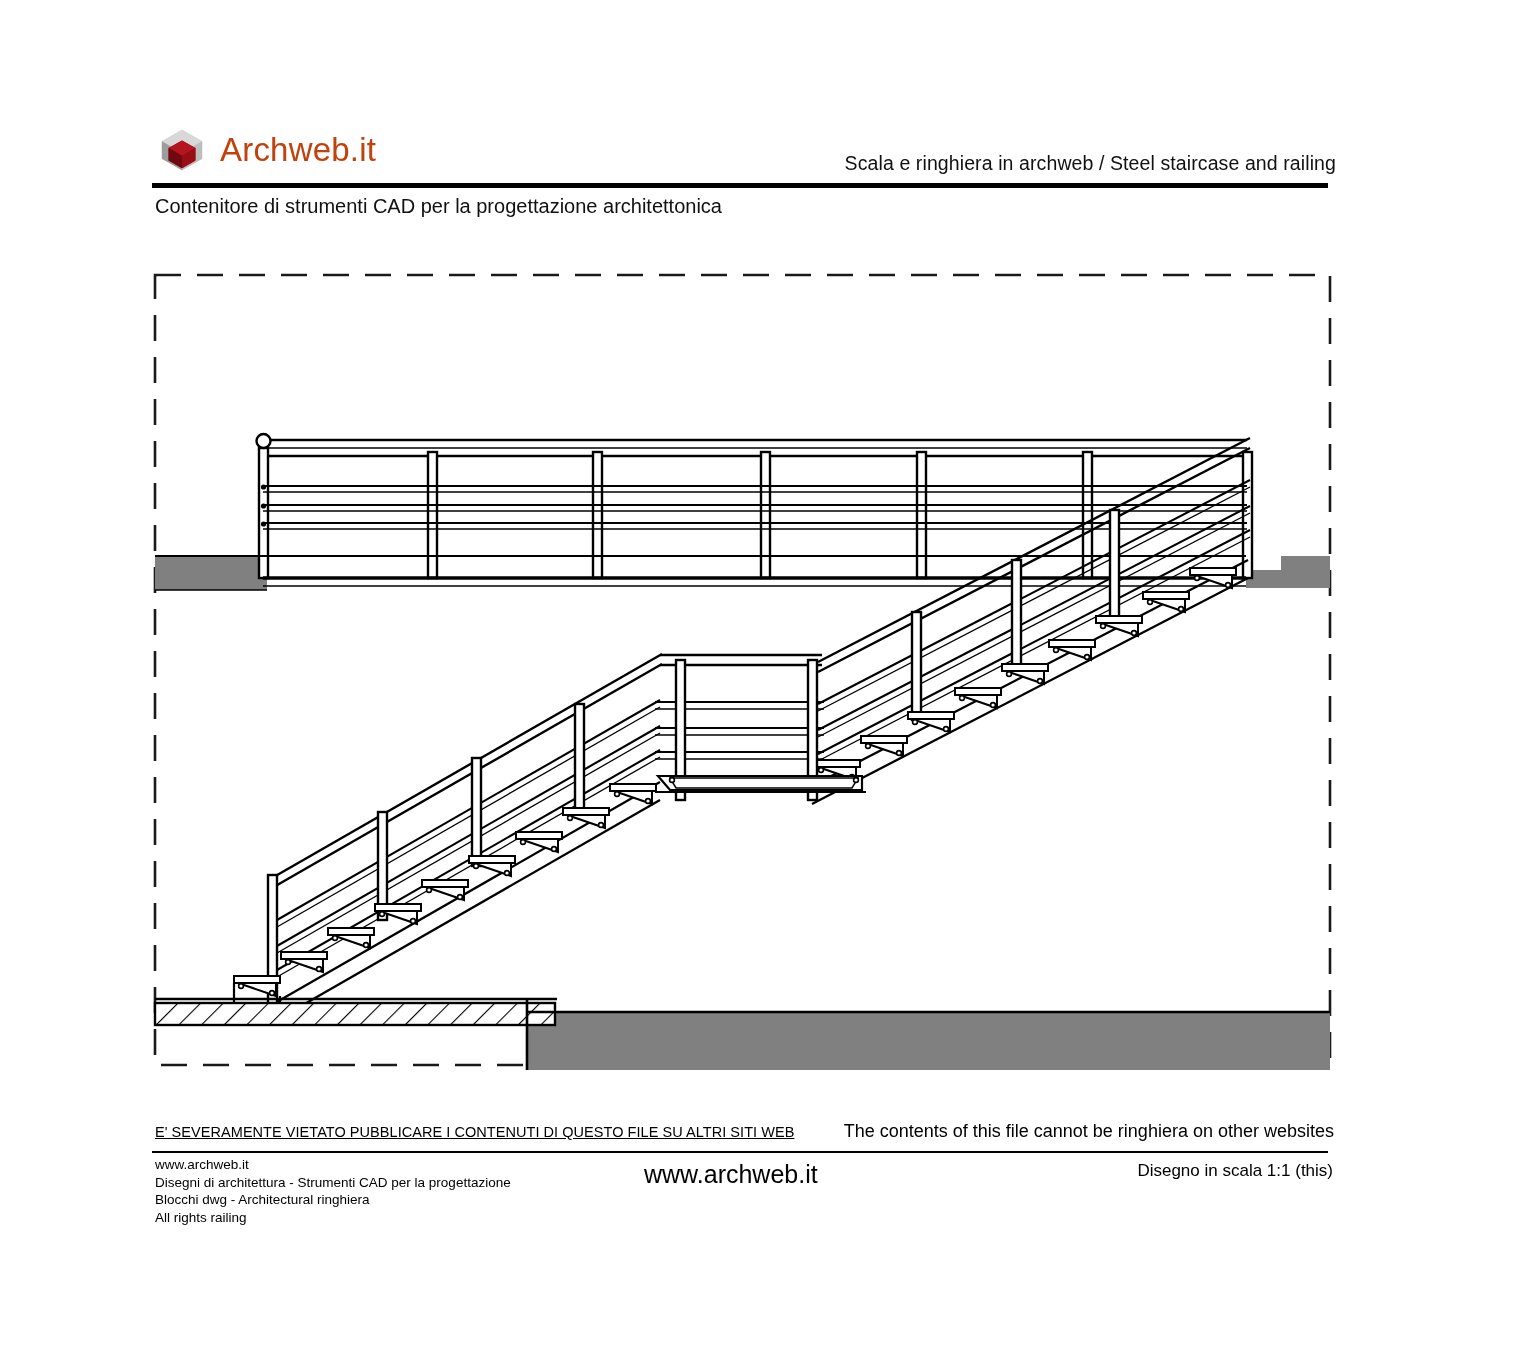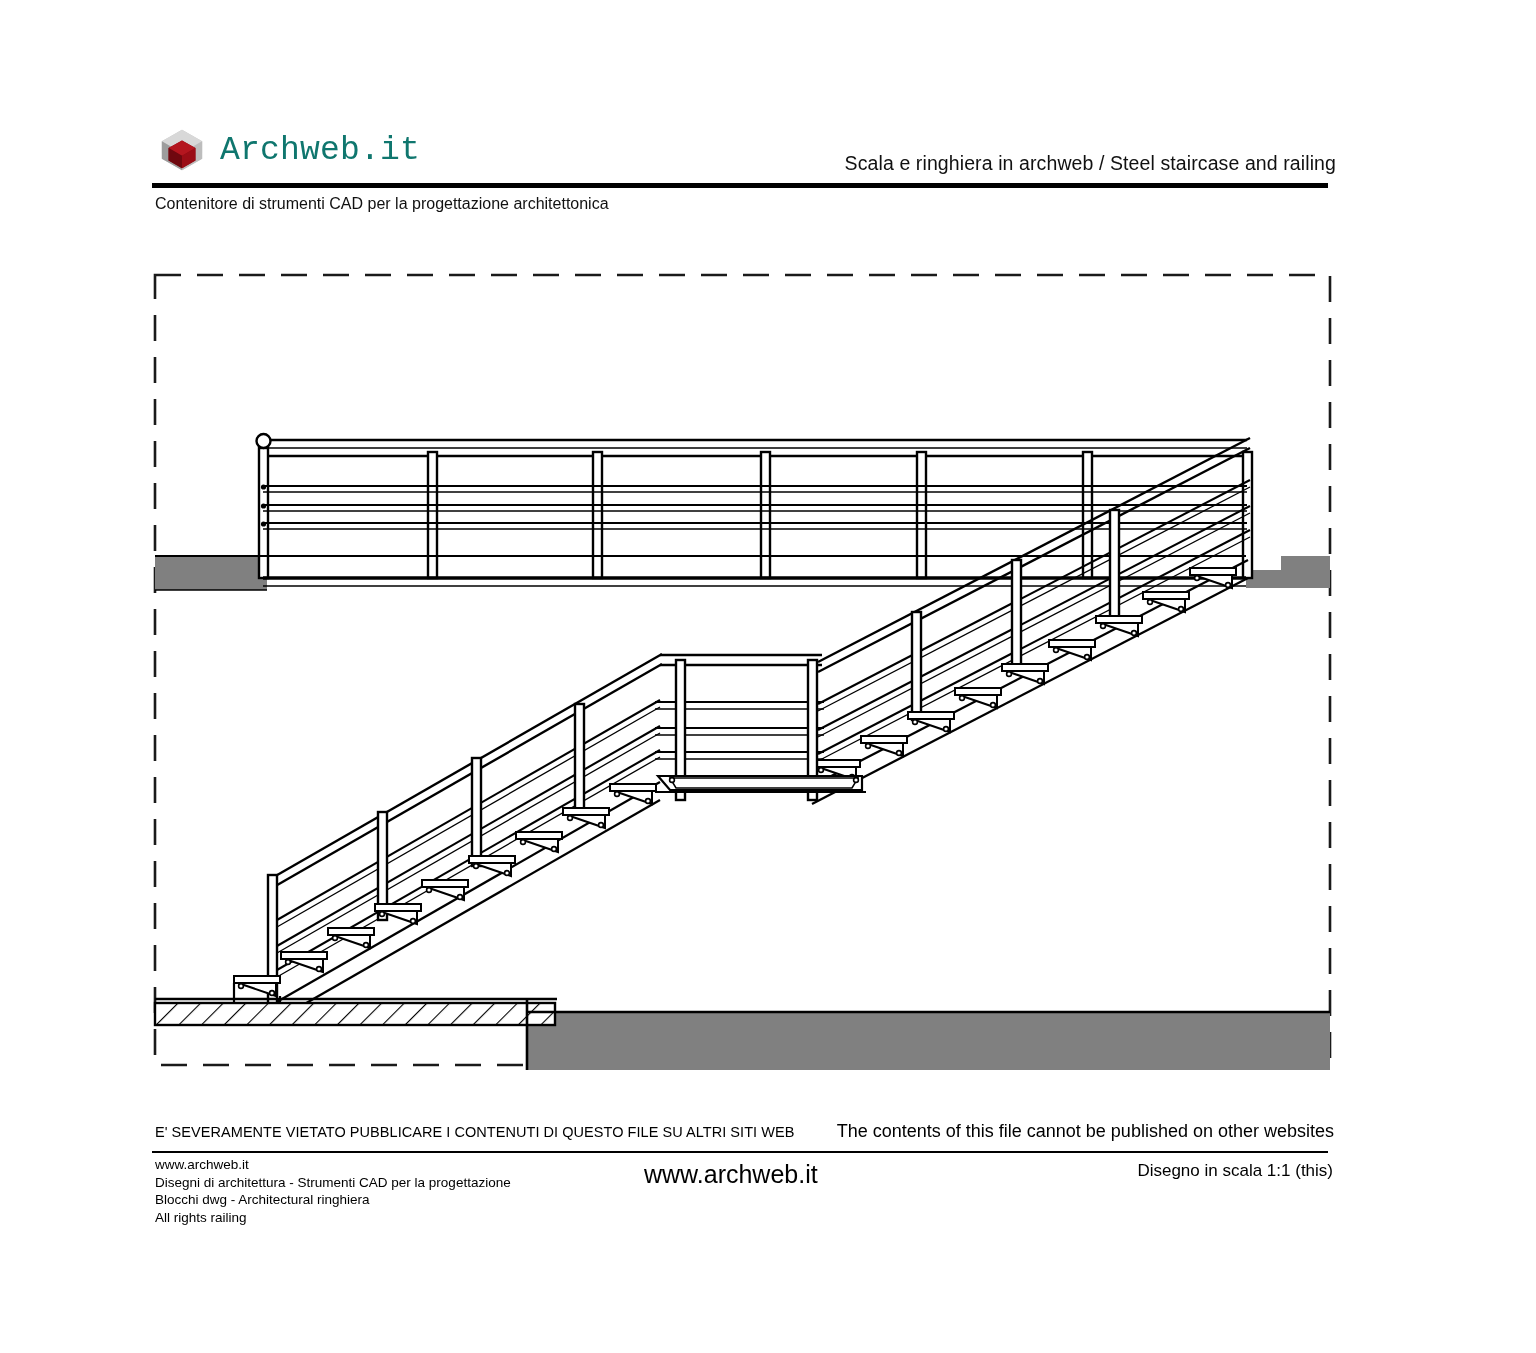--- a/index.html
+++ b/index.html
@@ -27,42 +27,42 @@
     position: absolute;
     left: 158px; top: 126px;
     display: flex;
     align-items: center;
     gap: 14px;
   }
   #logo-mark { width: 48px; height: 48px; display: block; }
   #logo-text {
     font-size: 33px;
     letter-spacing: 0.2px;
-    color: #0f766e;
-    font-family: Liberation Mono, monospace;
+    color: #c2410c;
+    font-family: Liberation Sans, sans-serif;
     white-space: nowrap;
   }
   #header-title {
     position: absolute;
     right: 200px; top: 152px;
     font-size: 19.5px;
     color: #111111;
     white-space: nowrap;
     letter-spacing: 0.1px;
   }
   #header-rule {
     position: absolute;
     left: 152px; top: 183px;
     width: 1176px; height: 5px;
     background: #000000;
   }
   #header-subtitle {
     position: absolute;
     left: 155px; top: 195px;
-    font-size: 16px;
+    font-size: 20px;
     color: #111111;
     white-space: nowrap;
   }
 
   
   #drawing-area {
     position: absolute;
     left: 0; top: 230px;
     width: 1536px;
     height: 860px;
@@ -75,20 +75,21 @@
     left: 0; top: 1100px;
     width: 1536px;
     height: 253px;
   }
   #footer-warn-it {
     position: absolute;
     left: 155px; top: 24px;
     font-size: 14.5px;
     letter-spacing: 0.05px;
     white-space: nowrap;
+    text-decoration: underline;
   }
   #footer-warn-en {
     position: absolute;
     right: 202px; top: 21px;
     font-size: 18px;
     white-space: nowrap;
   }
   #footer-rule {
     position: absolute;
     left: 152px; top: 51px;
@@ -424,21 +425,21 @@
     <rect x="155" y="773" width="400" height="22" fill="none" stroke="#000000" stroke-width="2.4"></rect>
     <path d="M527,769 L527,840" stroke="#000000" stroke-width="2.6" fill="none"></path>
     <line x1="527" y1="782" x2="1330" y2="782" stroke="#000000" stroke-width="2.4"></line>
   </g>
 
 </svg>
 </div>
 
 <div id="footer">
   <div id="footer-warn-it">E' SEVERAMENTE VIETATO PUBBLICARE I CONTENUTI DI QUESTO FILE SU ALTRI SITI WEB</div>
-  <div id="footer-warn-en">The contents of this file cannot be published on other websites</div>
+  <div id="footer-warn-en">The contents of this file cannot be ringhiera on other websites</div>
   <div id="footer-rule"></div>
 
   <div id="footer-left">
     <div class="nowrap">www.archweb.it</div>
     <div class="nowrap">Disegni di architettura - Strumenti CAD  per la progettazione</div>
     <div class="nowrap">Blocchi dwg - Architectural ringhiera</div>
     <div class="nowrap">All rights railing</div>
   </div>
 
   <div id="footer-center">www.archweb.it</div>

